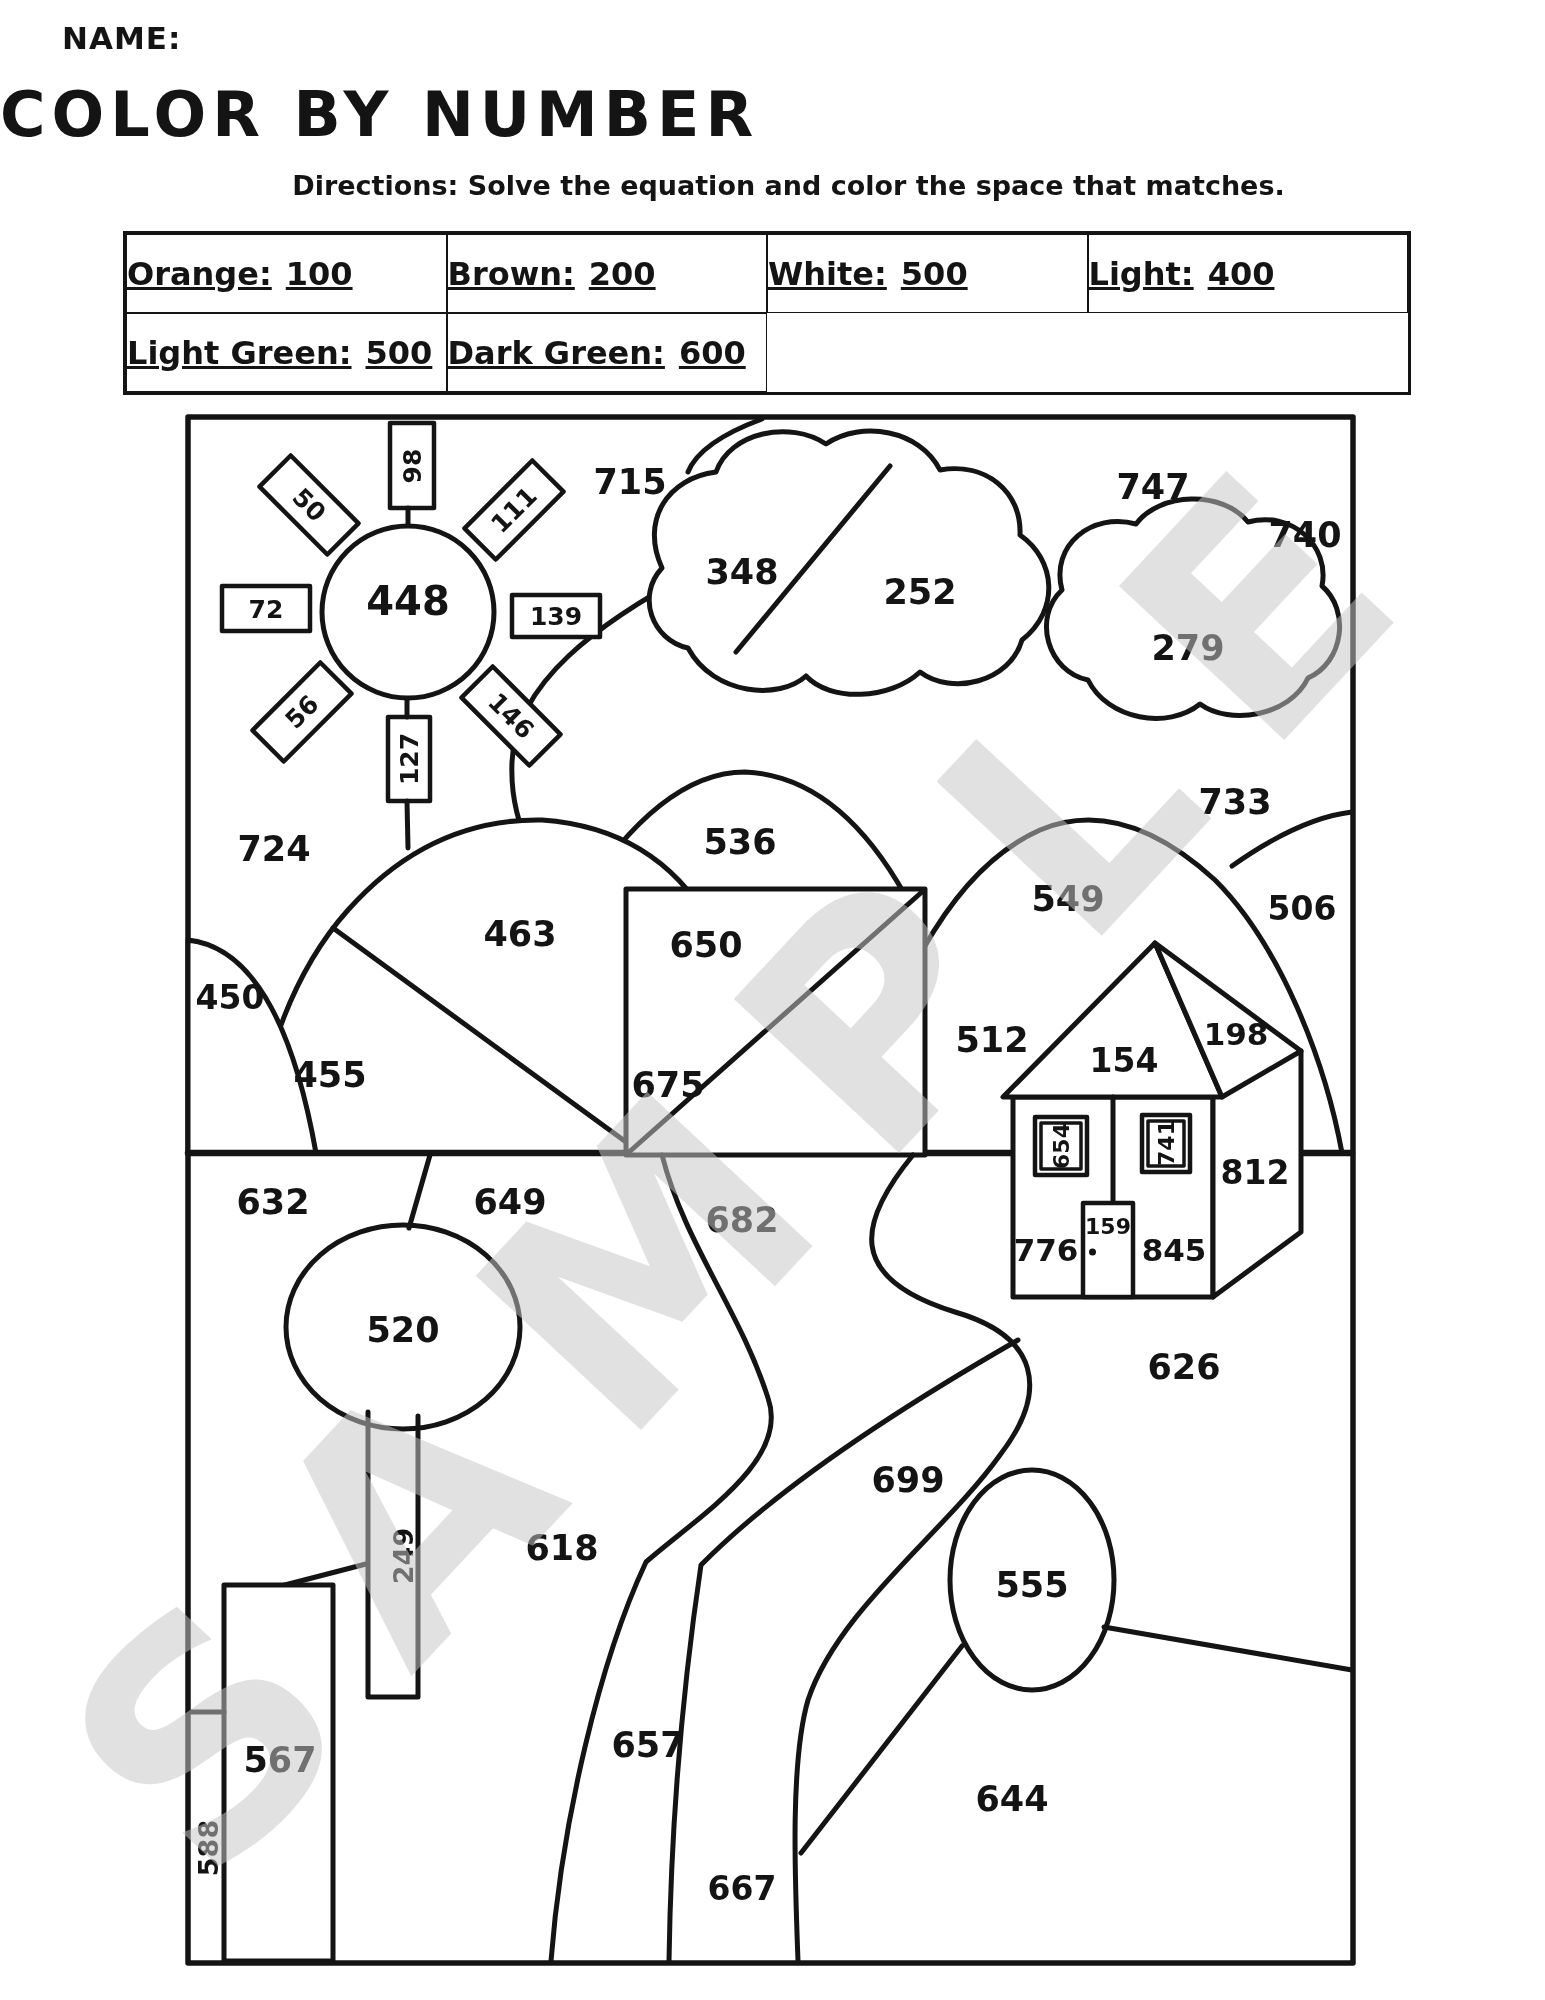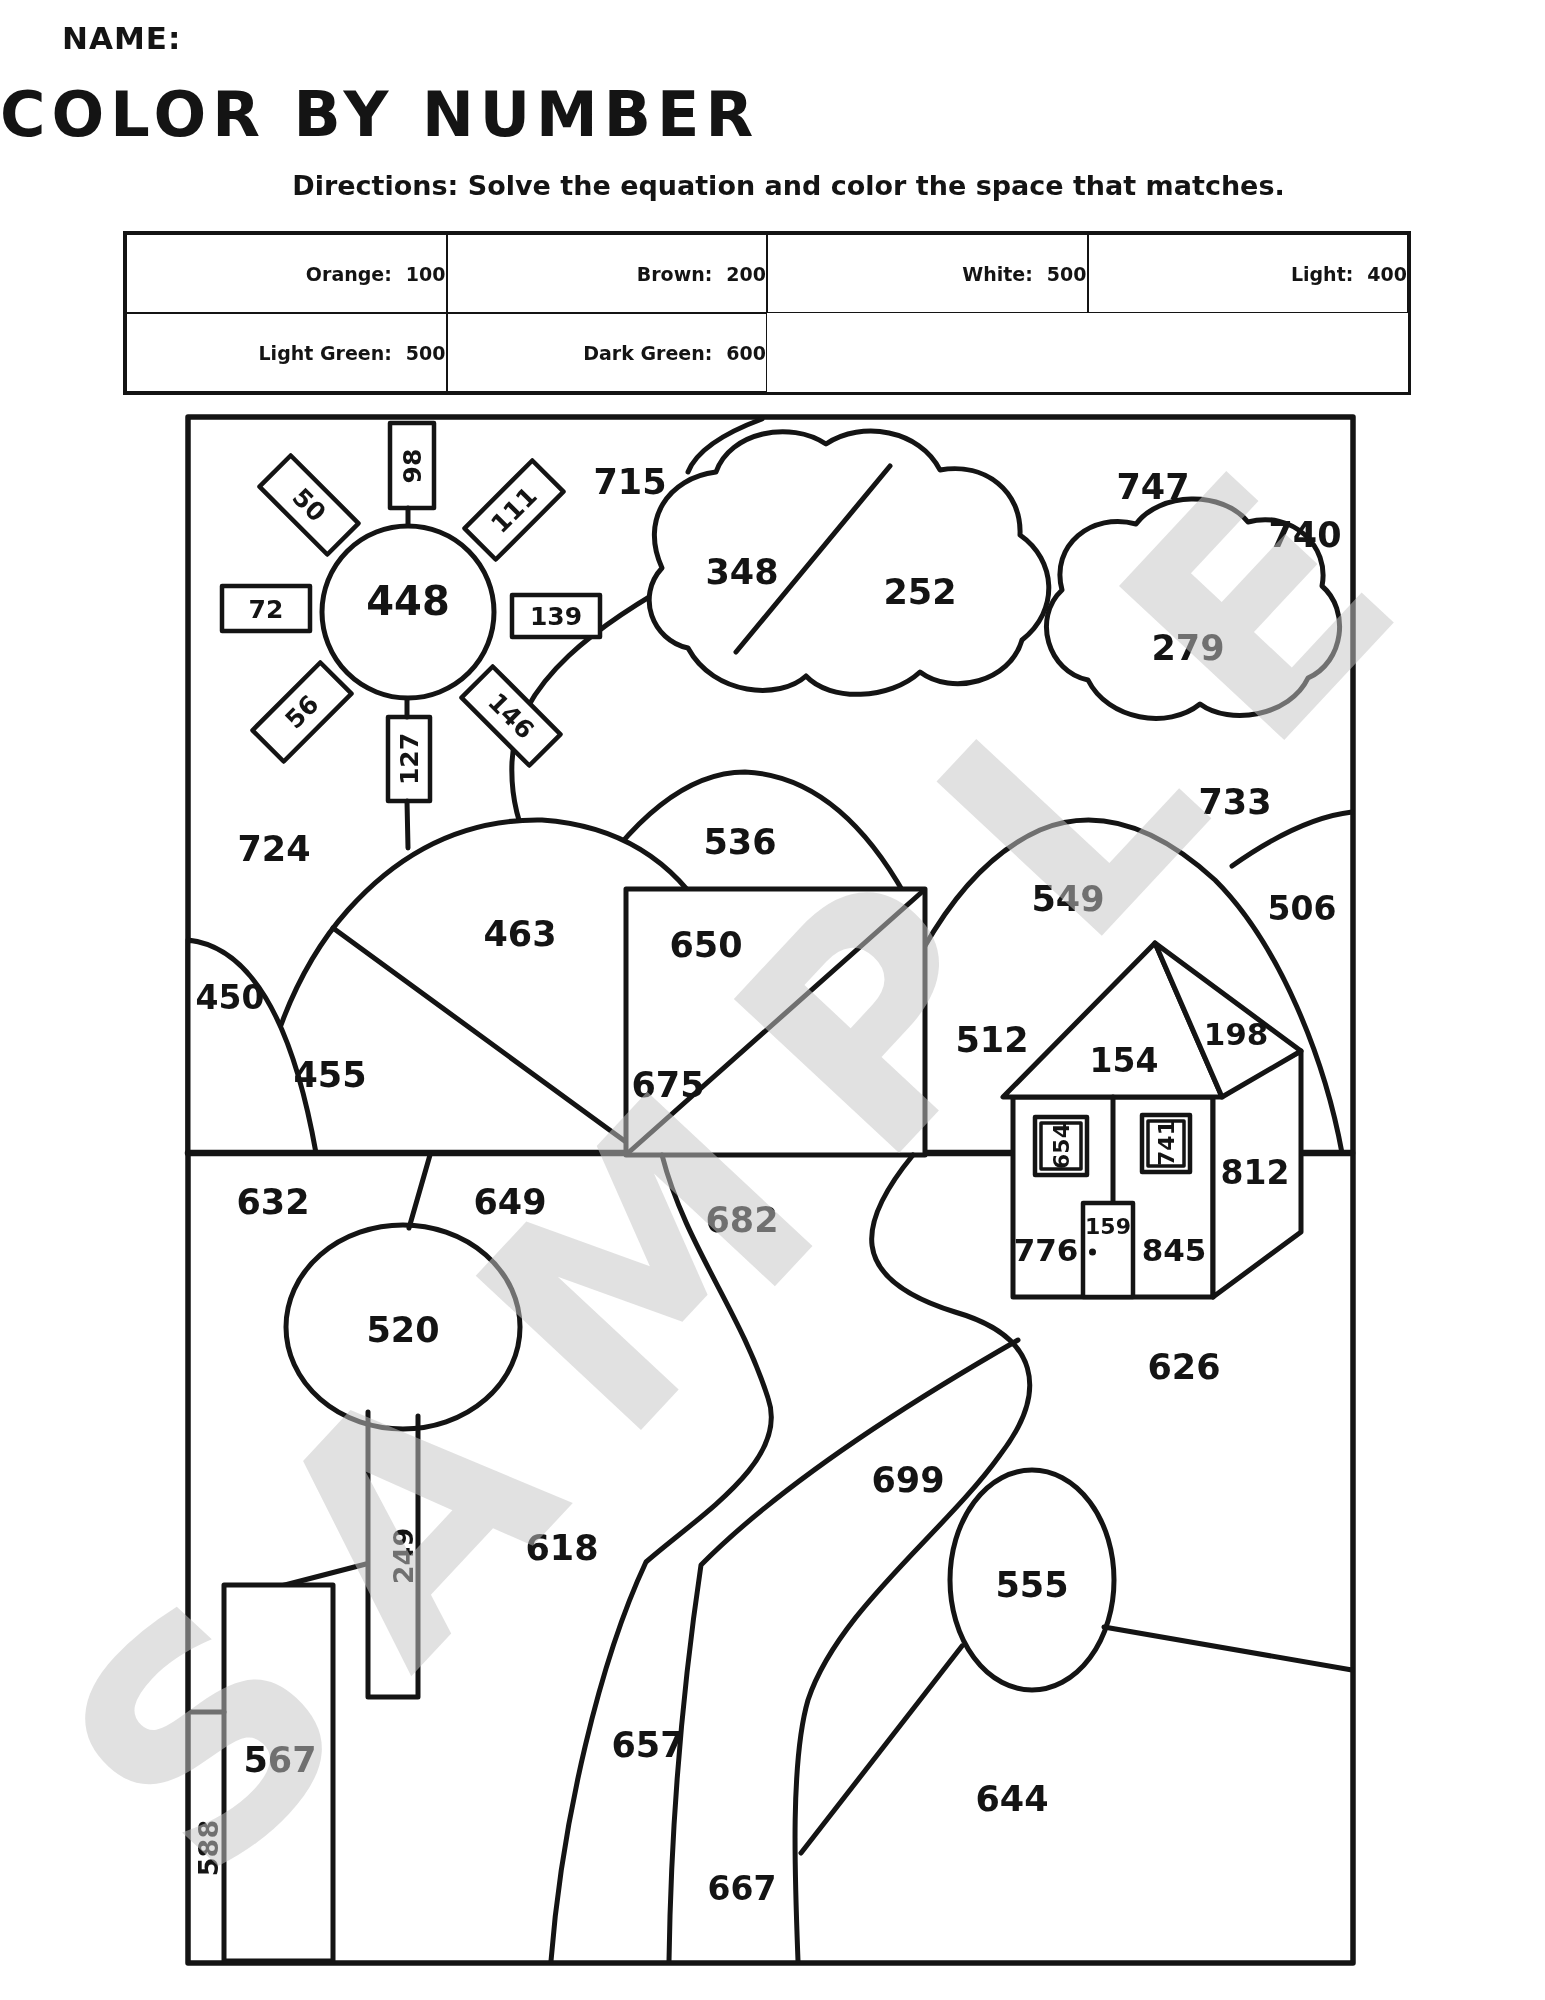--- a/index.html
+++ b/index.html
@@ -20,22 +20,22 @@
     position:absolute;left:16px;top:170px;width:100%;
     text-align:center;font-size:27px;font-weight:bold;
   }
   .legend{
     position:absolute;left:123px;top:231px;width:1282px;height:158px;
     border:3px solid #141414;
     display:grid;grid-template-columns:1fr 1fr 1fr 1fr;grid-template-rows:1fr 1fr;
   }
   .legend-cell{
     border:1.5px solid #141414;
-    display:flex;align-items:center;justify-content:flex-end;
-    font-size:19px;font-weight:bold;white-space:pre;
+    display:flex;align-items:center;justify-content:flex-start;
+    font-size:32px;font-weight:bold;white-space:pre;text-decoration:underline;
   }
   .legend-cell .val{margin-left:14px;}
   svg{position:absolute;left:0;top:0;}
 </style>
 </head>
 <body>
 
 <div class="name-label">NAME:</div>
 <div class="title">COLOR BY NUMBER</div>
 <div class="directions">Directions: Solve the equation and color the space that matches.</div>

